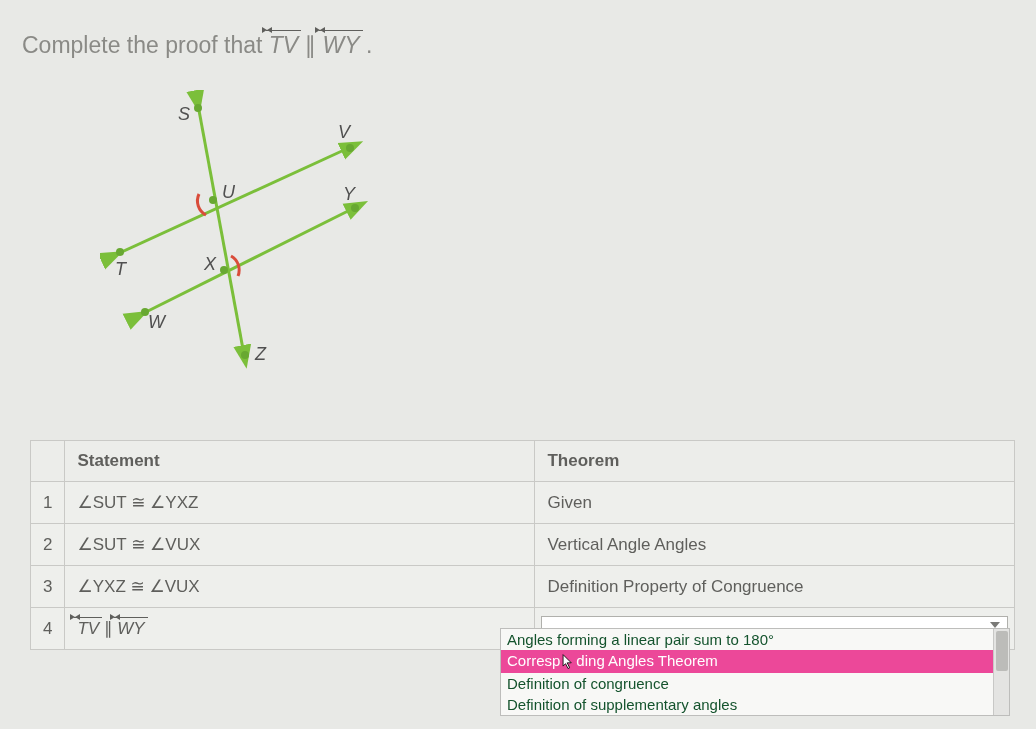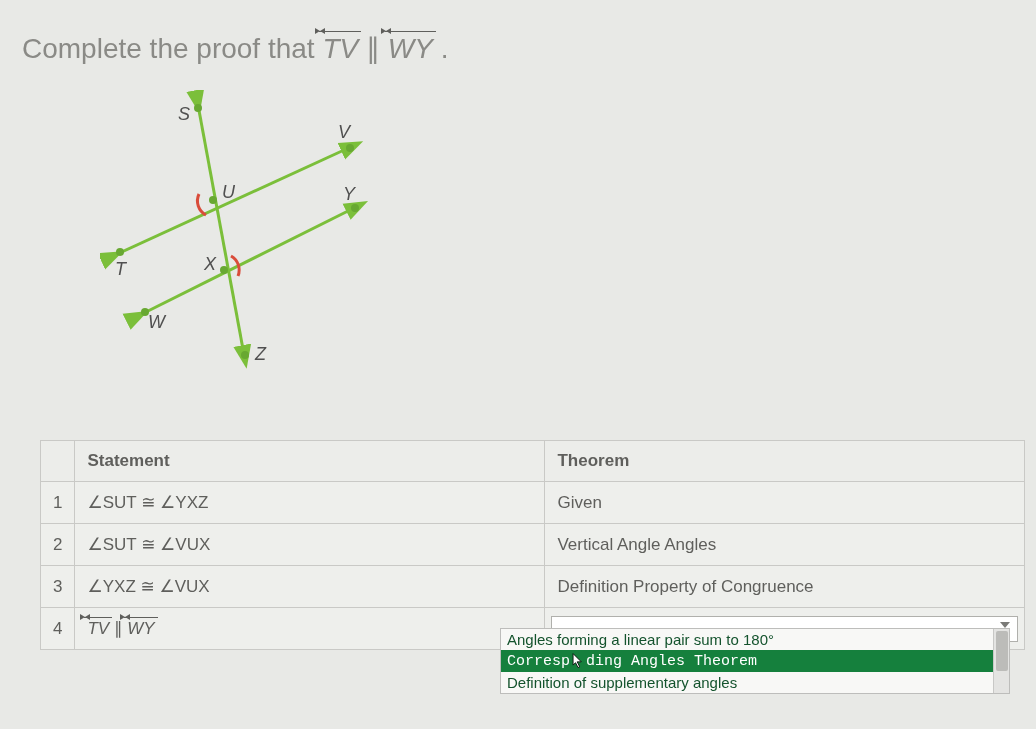--- a/index.html
+++ b/index.html
@@ -9,34 +9,34 @@
       width: 1036px;
       height: 729px;
       overflow: hidden;
       position: relative;
       color: #6a6a68;
     }
     .prompt {
       position: absolute;
       top: 32px;
       left: 22px;
-      font-size: 28px;
+      font-size: 23px;
       color: #8a8a86;
     }
     .diagram {
       position: absolute;
       left: 100px;
       top: 90px;
       width: 300px;
       height: 280px;
     }
     table.proof {
       position: absolute;
       top: 440px;
-      left: 40px;
+      left: 30px;
       width: 985px;
       border-collapse: collapse;
       background: #eeefec;
     }
     table.proof th, table.proof td {
       border: 1px solid #c9c9c6;
       padding: 10px 12px;
       text-align: left;
       font-size: 17px;
       color: #5f5f5c;
@@ -84,23 +84,22 @@
       border: 1px solid #bdbdbb;
       font-size: 15px;
       z-index: 10;
     }
     .dropdown-list .opt {
       padding: 2px 6px;
       color: #14532d;
       cursor: pointer;
     }
     .dropdown-list .opt.selected {
-      background: #15803d;
+      background: #ec4899;
       color: #fff;
-      font-family: Liberation Mono, monospace;
     }
     .dropdown-list .scrollbar {
       position: absolute;
       right: 0;
       top: 0;
       width: 16px;
       height: 100%;
       background: #e4e4e2;
       border-left: 1px solid #c8c8c6;
     }
@@ -229,17 +228,18 @@
 </tbody>
   </table>
 
 <div class="dropdown-list">
   <div class="opt">Angles forming a linear pair sum to 180°</div>
   <div class="opt selected">
     <span>Corresp</span><svg class="cursor" style="position:relative;display:inline-block;vertical-align:middle;width:16px;height:18px" viewBox="0 0 16 22">
         <path d="M2 2 L2 16 L5 13 L8 19 L10 18 L7 12 L12 12 Z" fill="#fff" stroke="#000" stroke-width="1"></path>
       </svg><span>ding Angles Theorem</span>
   </div>
+  <div class="opt">Definition of congruence</div>
   <div class="opt">Definition of supplementary angles</div>
   <div class="scrollbar">
     <div class="thumb"></div>
   </div>
 </div>
 
 </body></html>

